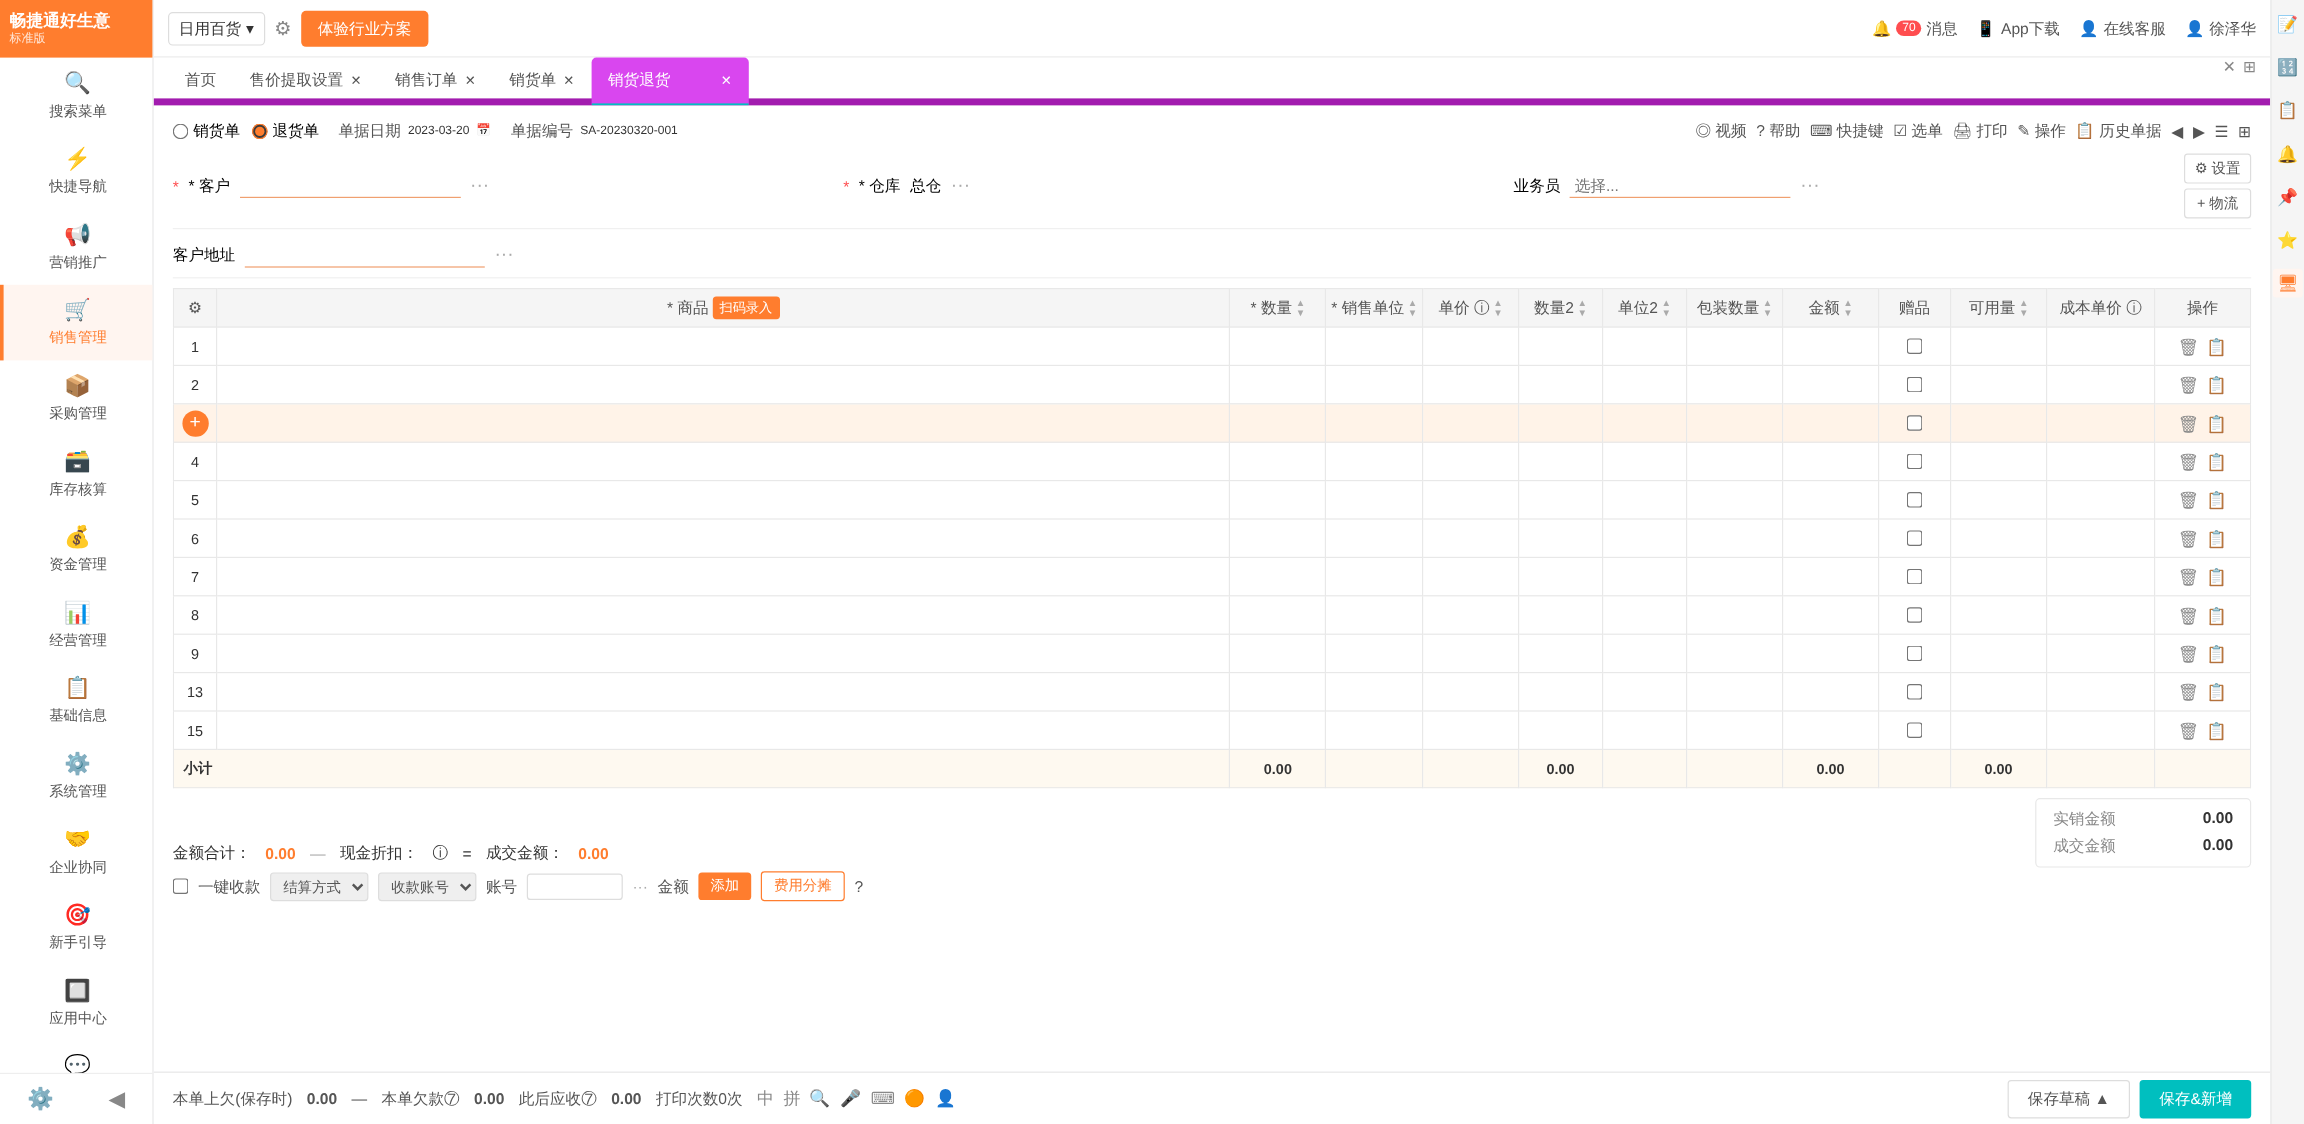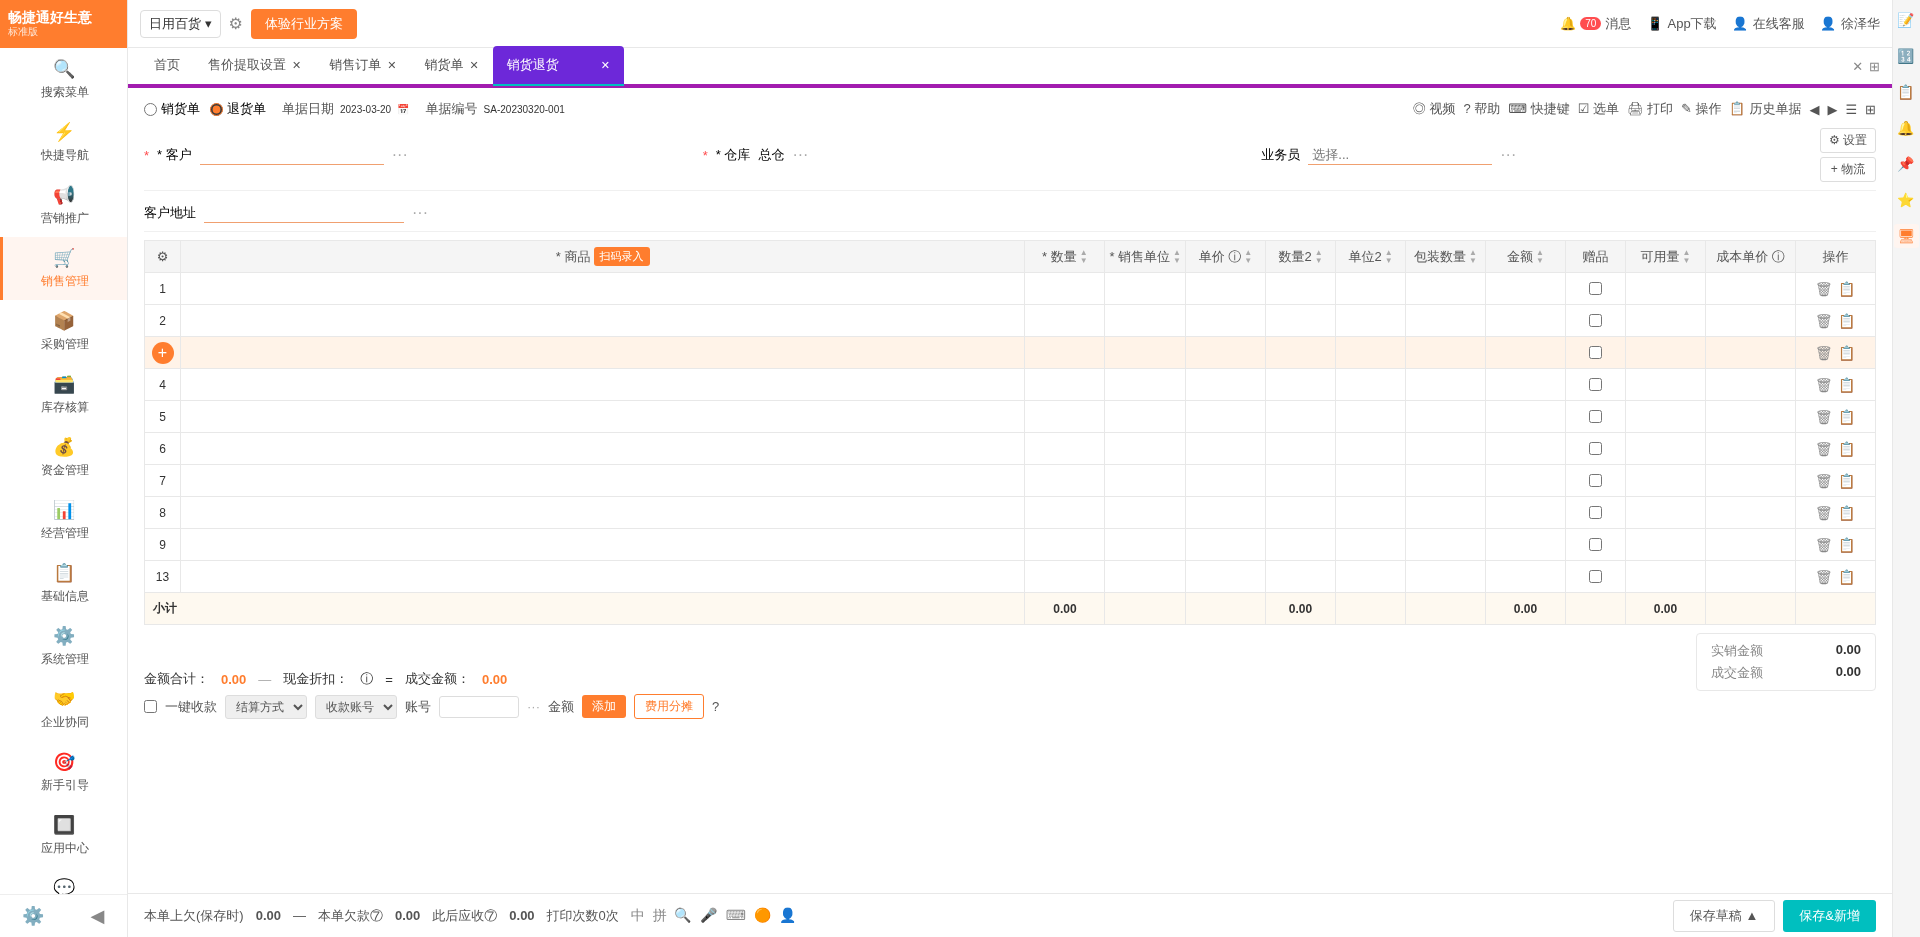--- a/index.html
+++ b/index.html
@@ -25,23 +25,23 @@
     .topbar { height: 48px; background: #fff; display: flex; align-items: center; justify-content: space-between; padding: 0 12px; border-bottom: 1px solid #e8e8e8; flex-shrink: 0; }
     .topbar-left { display: flex; align-items: center; gap: 8px; }
     .topbar-select { display: flex; align-items: center; gap: 4px; border: 1px solid #ddd; border-radius: 4px; padding: 4px 8px; background: #fff; cursor: pointer; font-size: 13px; color: #333; }
     .topbar-gear { color: #888; cursor: pointer; font-size: 16px; }
     .topbar-btn { background: #ff7d2e; color: #fff; border: none; border-radius: 4px; padding: 6px 14px; cursor: pointer; font-size: 13px; }
     .topbar-right { display: flex; align-items: center; gap: 16px; color: #555; font-size: 13px; }
     .topbar-right-item { display: flex; align-items: center; gap: 4px; cursor: pointer; }
     .badge { background: #ff4d4f; color: #fff; border-radius: 10px; font-size: 10px; padding: 1px 5px; }
 
     
-    .tabbar { display: flex; align-items: center; background: #fff; border-bottom: 4px solid #a21caf; flex-shrink: 0; padding: 0 12px; height: 40px; }
+    .tabbar { display: flex; align-items: flex-start; background: #fff; border-bottom: 6px solid #a21caf; flex-shrink: 0; padding: 0 12px; height: 40px; }
     .tab { padding: 0 14px; height: 40px; display: flex; align-items: center; gap: 6px; cursor: pointer; color: #555; border-bottom: 2px solid transparent; font-size: 13px; white-space: nowrap; }
-    .tab.active { color: #fff; background: #6d28d9; border-bottom: 2px solid #00bfbf; border-radius: 4px 4px 0 0; gap: 42px; }
+    .tab.active { color: #fff; background: #d946ef; border-bottom: 2px solid #00bfbf; border-radius: 4px 4px 0 0; gap: 42px; }
     .tab-close { font-size: 11px; color: inherit; cursor: pointer; }
     .tabbar-controls { margin-left: auto; display: flex; gap: 6px; color: #888; font-size: 16px; cursor: pointer; }
 
     
     .page-body { flex: 1; overflow-y: auto; background: #fff; padding: 12px 16px; }
 
     
     .form-header { display: flex; align-items: center; gap: 16px; margin-bottom: 10px; flex-wrap: wrap; }
     .radio-group { display: flex; align-items: center; gap: 10px; }
     .radio-item { display: flex; align-items: center; gap: 4px; cursor: pointer; }
@@ -632,20 +632,44 @@
       </td>
       <td class="col-avail"></td>
       <td class="col-cost"></td>
       <td class="col-action">
         <div class="action-icons">
           <span class="action-icon">🗑</span>
           <span class="action-icon">📋</span>
         </div>
       </td>
     </tr>
+            <tr>
+      <td class="col-num">15</td>
+      <td class="col-goods"></td>
+      <td class="col-qty"></td>
+      <td class="col-unit"></td>
+      <td class="col-price"></td>
+      <td class="col-qty2"></td>
+      <td class="col-unit2"></td>
+      <td class="col-pkg"></td>
+      <td class="col-amount"></td>
+      <td class="col-gift">
+        <div class="checkbox-cell">
+                  <input type="checkbox" style="">
+                </div>
+      </td>
+      <td class="col-avail"></td>
+      <td class="col-cost"></td>
+      <td class="col-action">
+        <div class="action-icons">
+          <span class="action-icon">🗑</span>
+          <span class="action-icon">📋</span>
+        </div>
+      </td>
+    </tr>
           </tbody>
         <tfoot>
           <tr class="sum-row">
             <td colspan="2" style="text-align:left; padding-left:8px;">小计</td>
             <td>0.00</td>
             <td></td>
             <td></td>
             <td>0.00</td>
             <td></td>
             <td></td>

